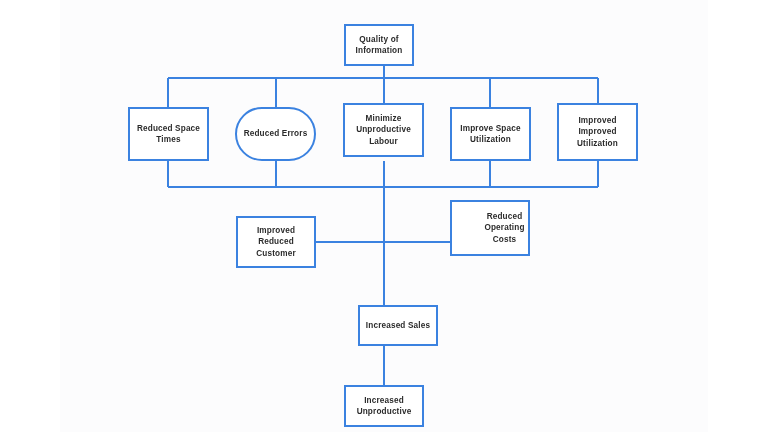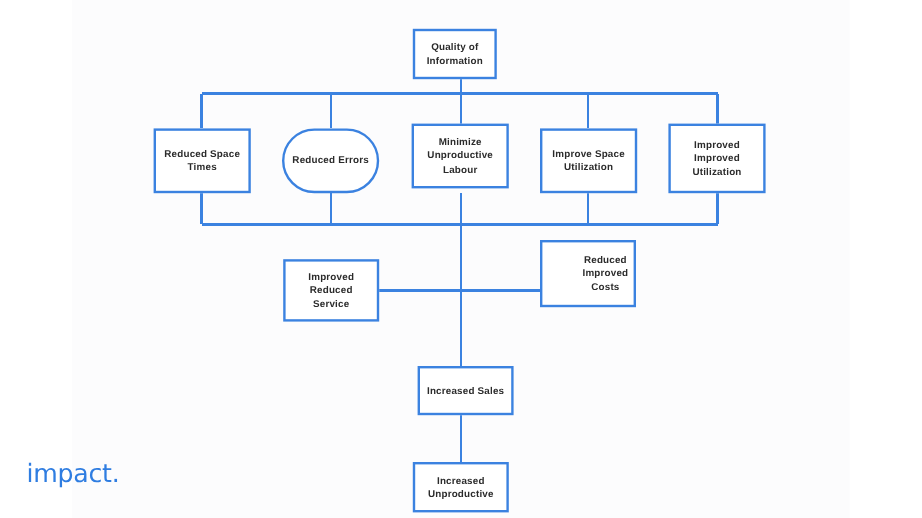--- a/index.html
+++ b/index.html
@@ -144,39 +144,38 @@
       <span>Improved</span>
       <span>Improved</span>
       <span>Utilization</span>
     </span>
   </div>
 
   <div class="node" style="left:236px; top:216px; width:80px; height:52px;">
     <span>
       <span>Improved</span>
       <span>Reduced</span>
-      <span>Service</span>
+      <span>Customer</span>
     </span>
   </div>
 
   <div class="node" style="left:450px; top:200px; width:80px; height:56px;padding-left:32px;">
     <span>
       <span>Reduced</span>
-      <span>Improved Costs</span>
+      <span>Operating Costs</span>
     </span>
   </div>
 
-  <div class="node" style="left:348px; top:305px; width:80px; height:41px;justify-content:center;">
+  <div class="node" style="left:358px; top:305px; width:80px; height:41px;justify-content:center;">
     <span>
       <span>Increased Sales</span>
     </span>
   </div>
 
   <div class="node" style="left:344px; top:385px; width:80px; height:42px;">
     <span>
       <span>Increased</span>
       <span>Unproductive</span>
     </span>
   </div>
 
-  <div class="logo">impact.</div>
 
 </div>
 
 </body></html>

